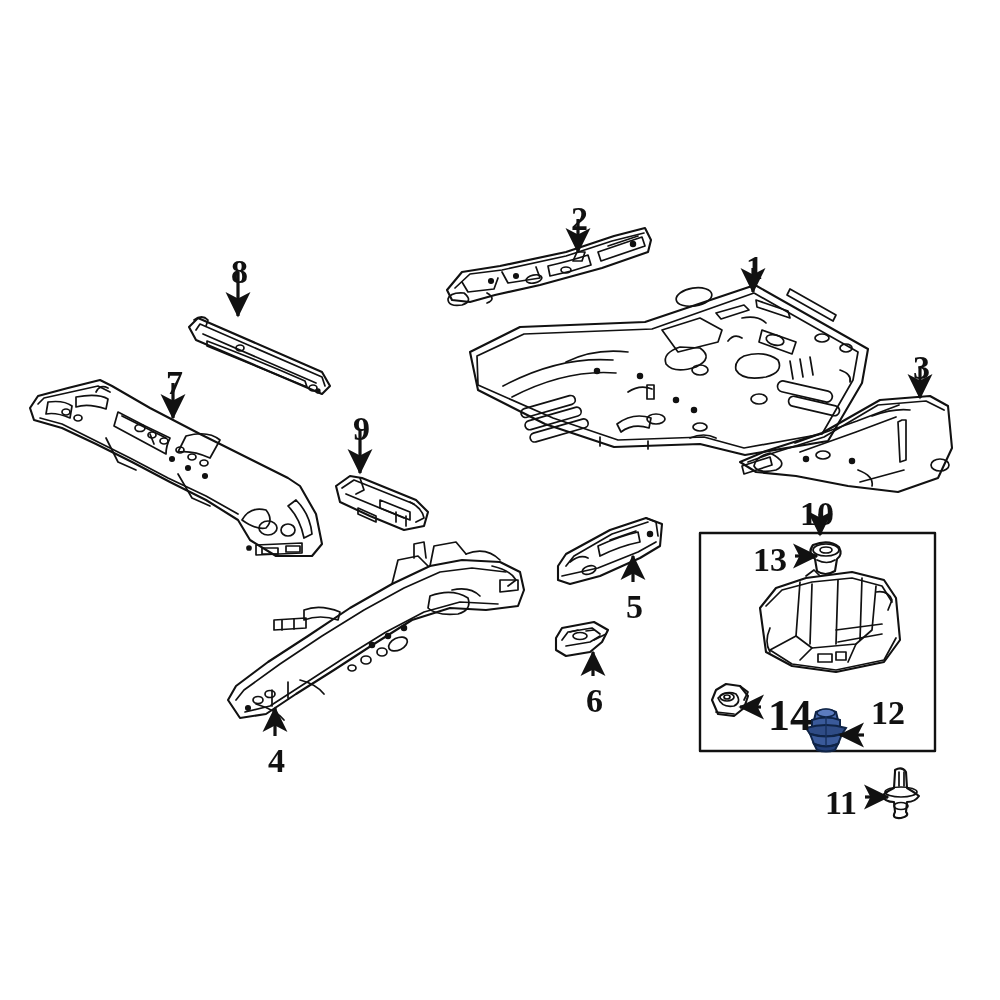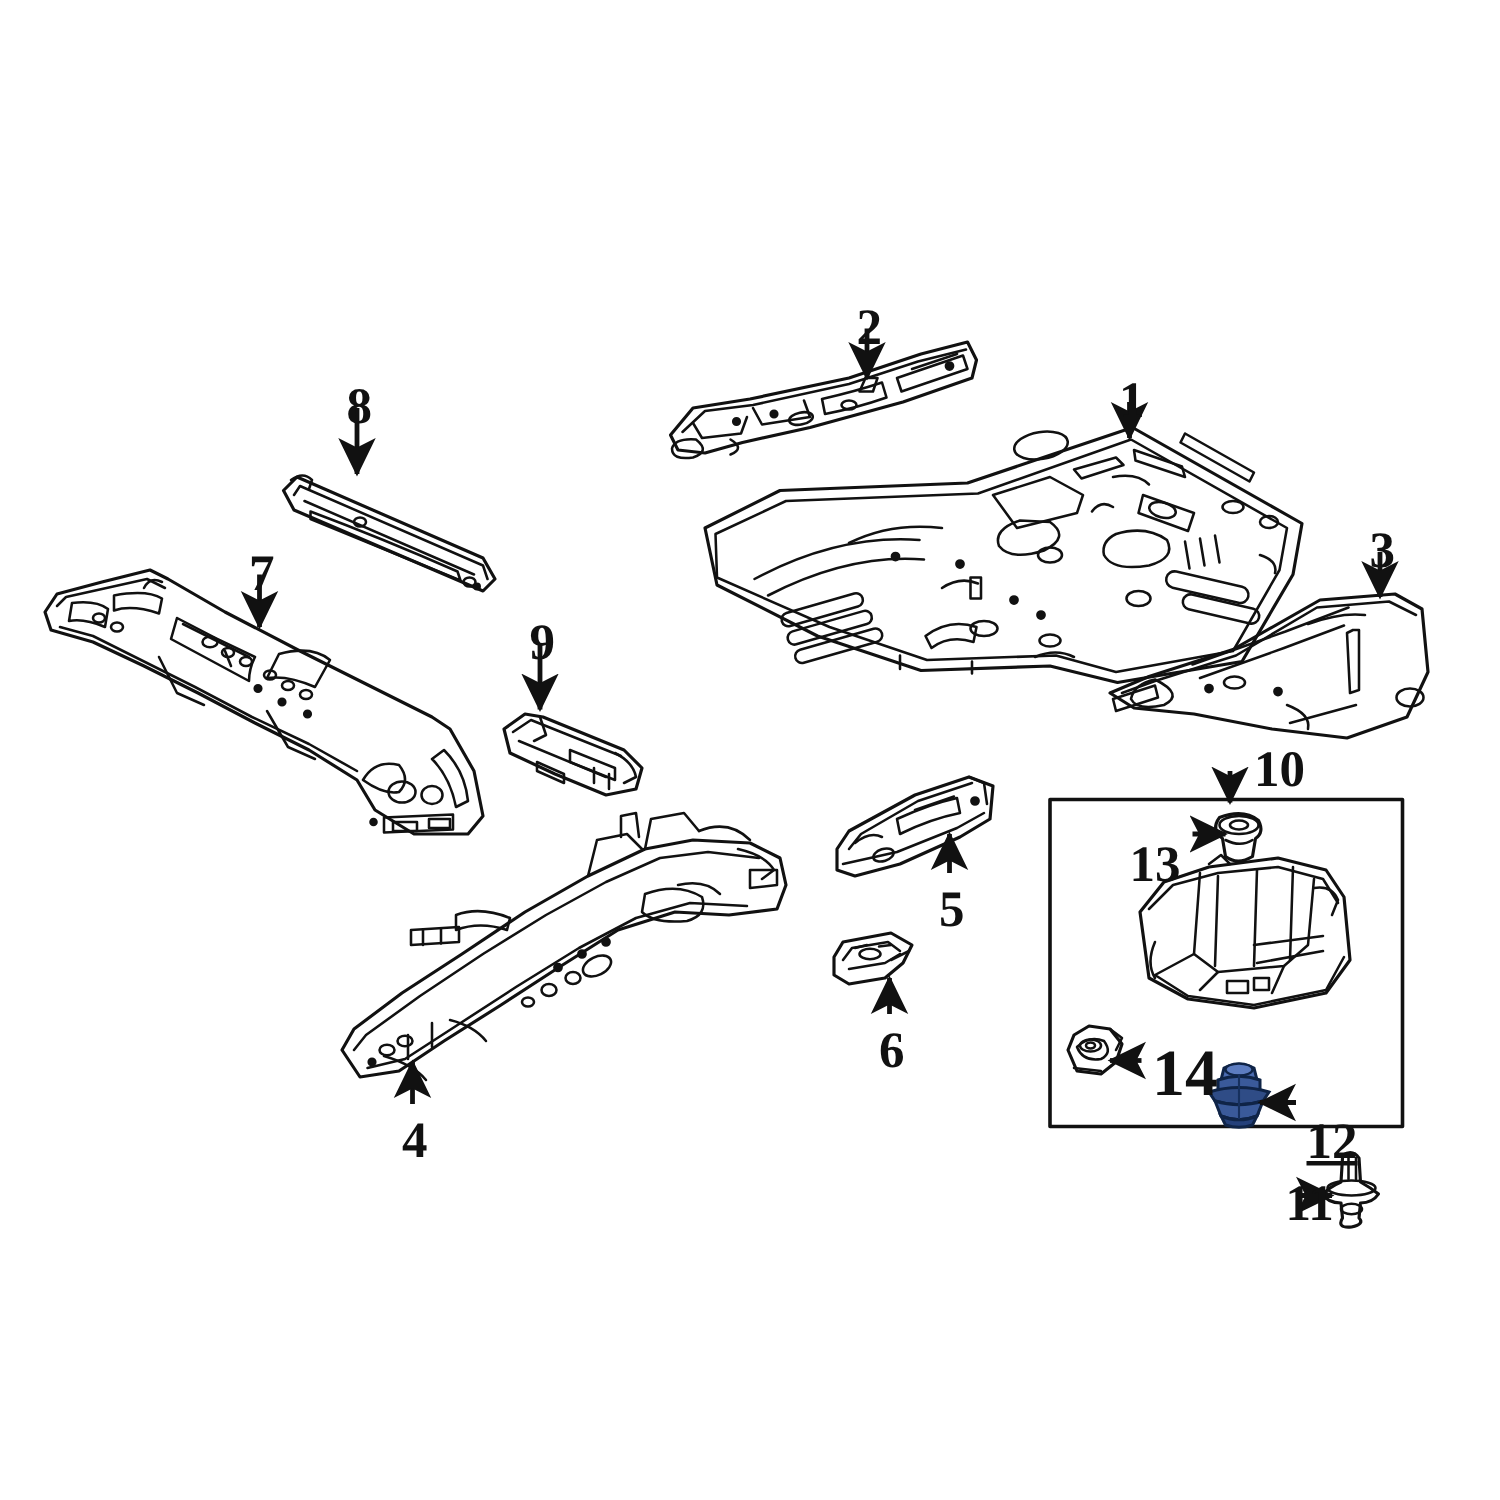--- a/index.html
+++ b/index.html
@@ -296,20 +296,20 @@
 <div id="labels">
       <div class="lbl" style="left: 746px; top: 251px; font-size: 34px;">1</div>
       <div class="lbl" style="left: 571px; top: 202px; font-size: 34px;">2</div>
       <div class="lbl" style="left: 913px; top: 351px; font-size: 34px;">3</div>
       <div class="lbl" style="left: 268px; top: 744px; font-size: 34px;">4</div>
       <div class="lbl" style="left: 626px; top: 590px; font-size: 34px;">5</div>
       <div class="lbl" style="left: 586px; top: 684px; font-size: 34px;">6</div>
       <div class="lbl" style="left: 166px; top: 366px; font-size: 34px;">7</div>
       <div class="lbl" style="left: 231px; top: 255px; font-size: 34px;">8</div>
       <div class="lbl" style="left: 353px; top: 412px; font-size: 34px;">9</div>
-      <div class="lbl" style="left: 800px; top: 497px; font-size: 34px; margin-left: 36px;">10</div>
-      <div class="lbl" style="left: 825px; top: 786px; font-size: 34px; margin-left: 32px;">11</div>
-      <div class="lbl" style="left: 871px; top: 745px; font-size: 34px; text-decoration: underline;">12</div>
-      <div class="lbl" style="left: 753px; top: 543px; font-size: 34px; margin-top: 17px;">13</div>
+      <div class="lbl" style="left: 800px; top: 497px; font-size: 34px;">10</div>
+      <div class="lbl" style="left: 825px; top: 786px; font-size: 34px;">11</div>
+      <div class="lbl" style="left: 871px; top: 696px; font-size: 34px;">12</div>
+      <div class="lbl" style="left: 753px; top: 543px; font-size: 34px;">13</div>
       <div class="lbl" style="left: 768px; top: 694px; font-size: 44px;">14</div>
     </div>
 
 </div>
 
 </body></html>

